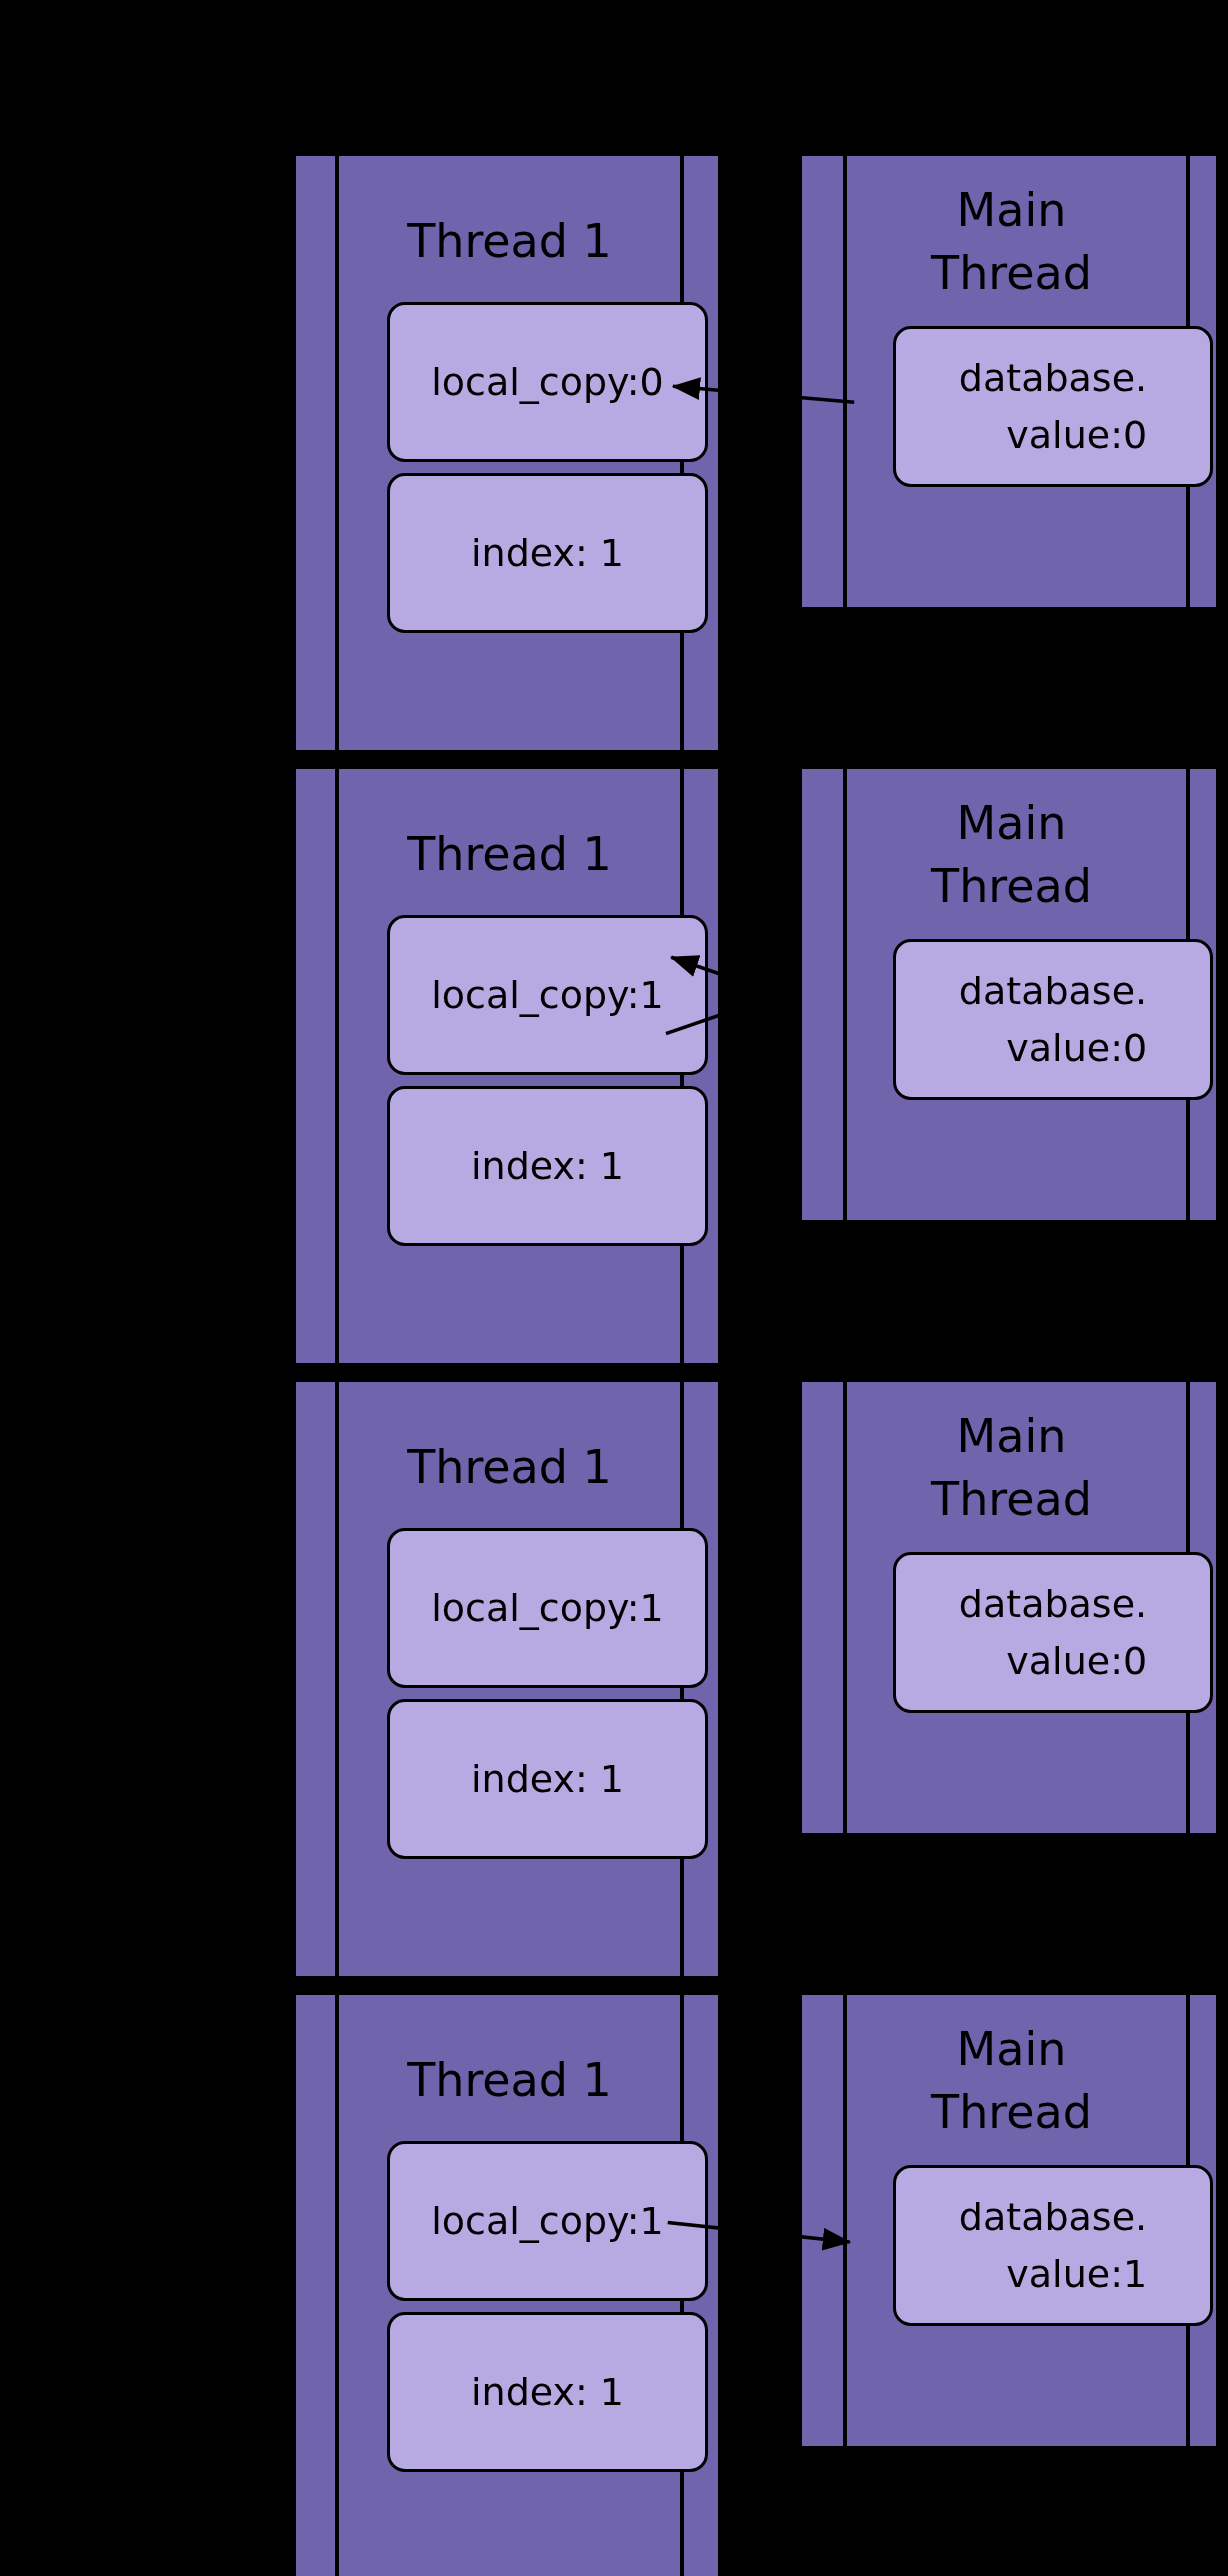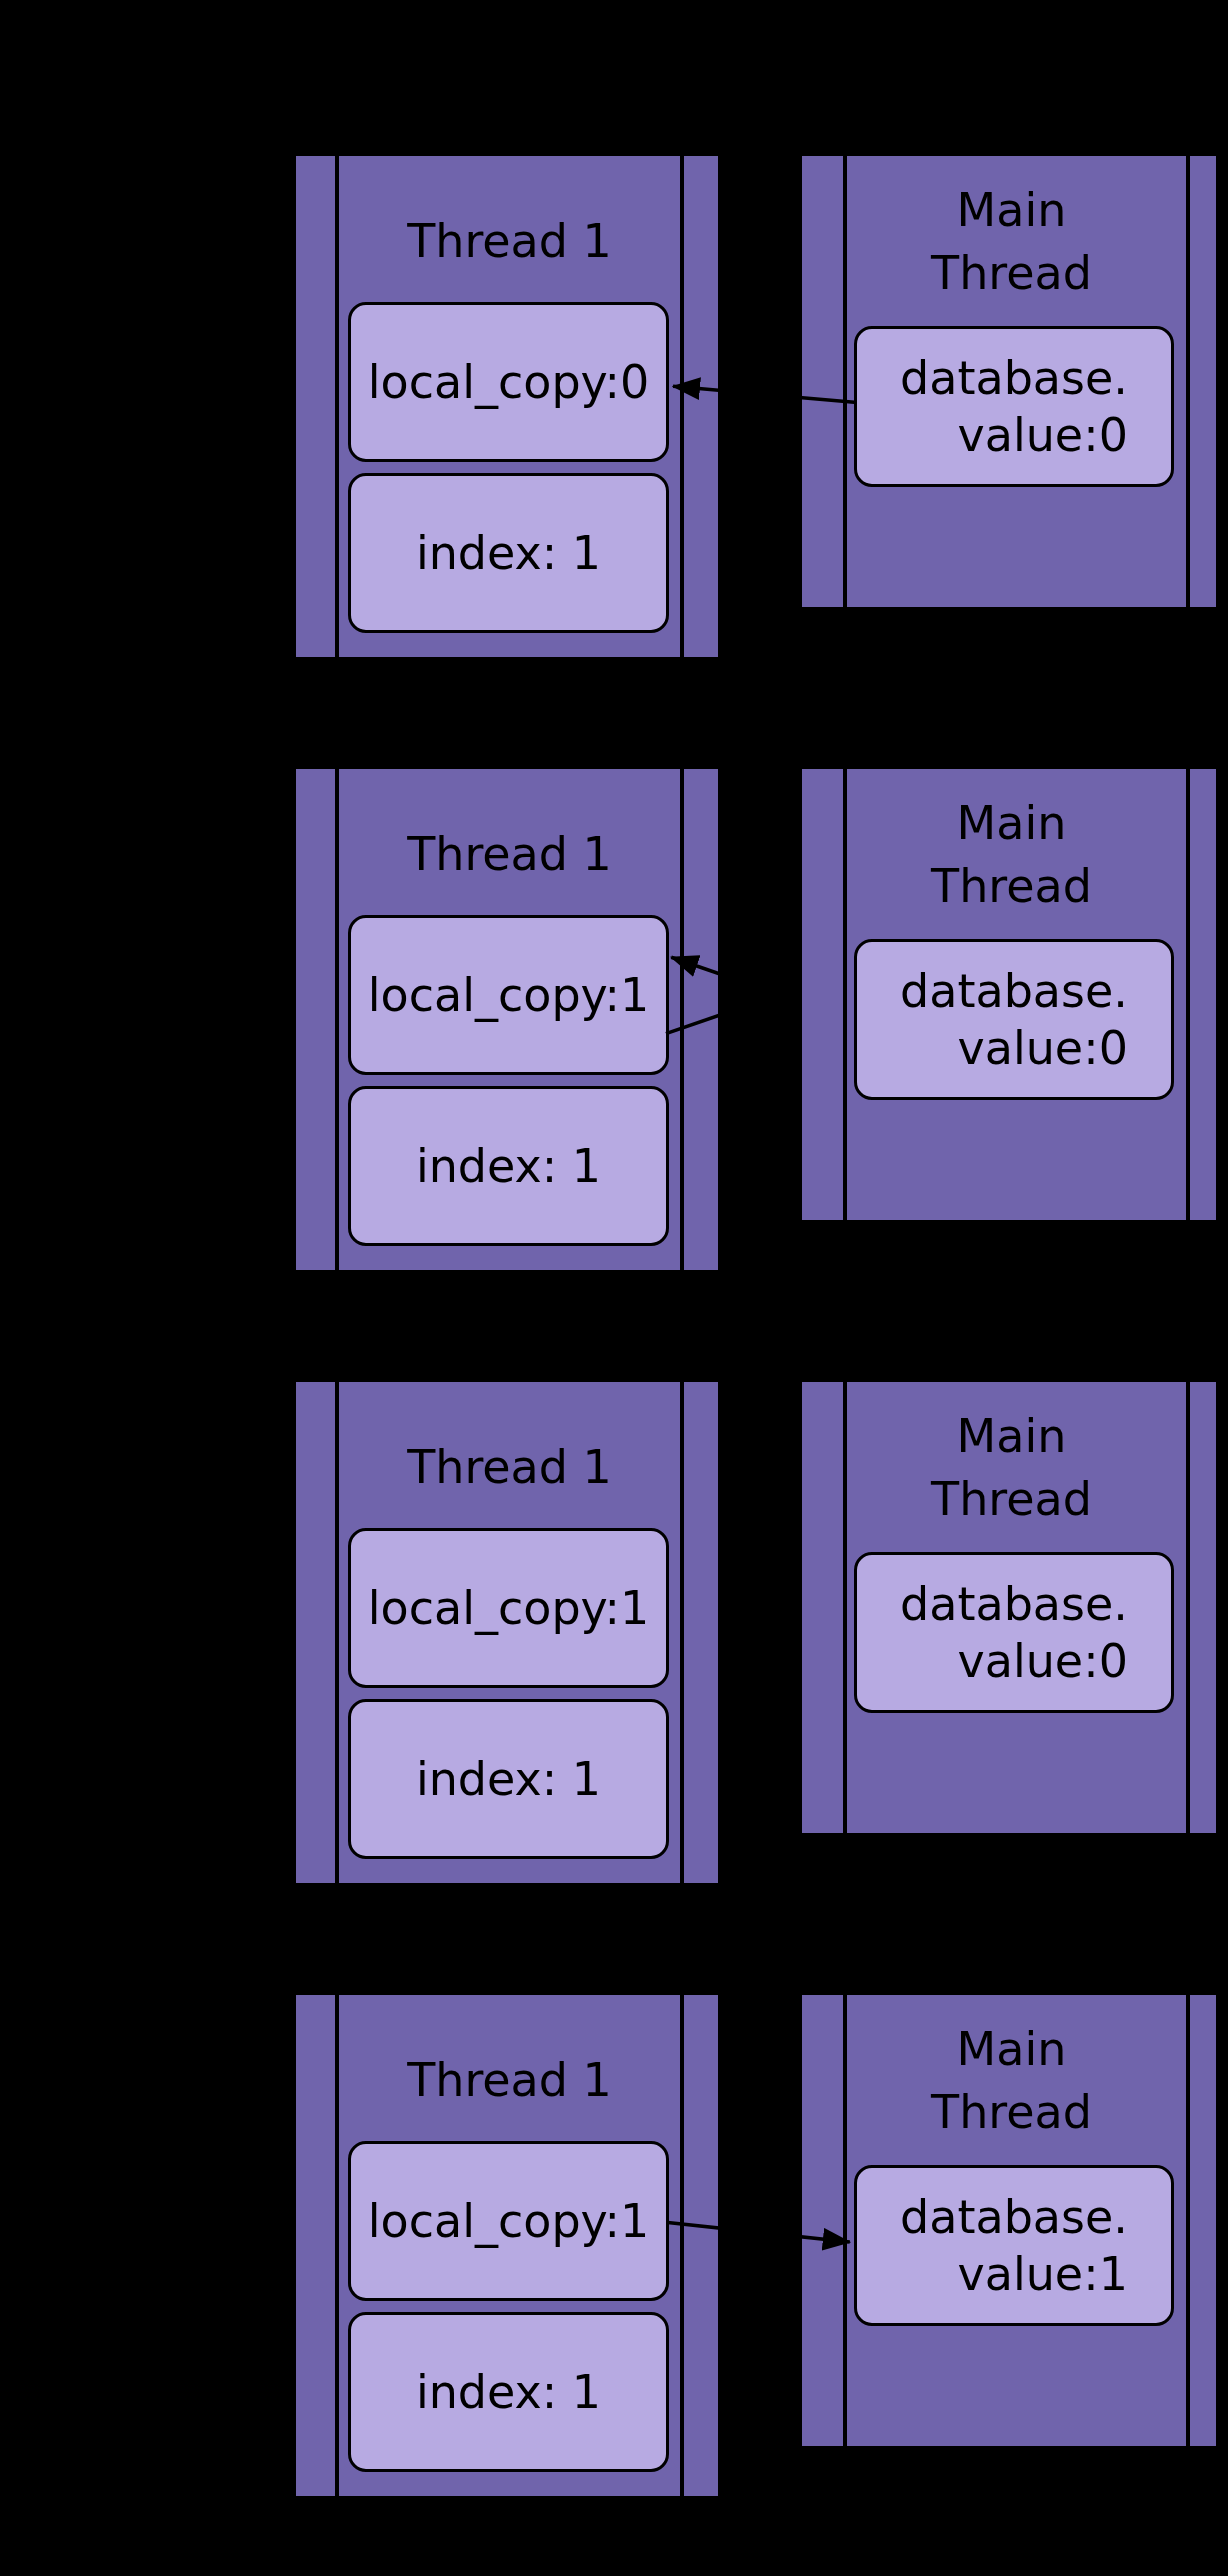--- a/index.html
+++ b/index.html
@@ -23,21 +23,21 @@
     height: 501px;
   }
   .lane {
     position: absolute;
     top: 0;
     background: var(--panel, #7064AC);
   }
   .lane.thread1 {
     left: 296px;
     width: 422px;
-    height: 501px;
+    height: 594px;
   }
   .lane.mainthread {
     left: 802px;
     width: 414px;
     height: 451px;
     text-decoration: underline;
   }
   .lane-divider {
     position: absolute;
     top: 0;
@@ -63,23 +63,24 @@
   .value-box {
     position: absolute;
     box-sizing: border-box;
     background: var(--valuebox, #B7AAE2);
     border: 3.6px solid var(--outline, #000);
     border-radius: 18px;
     display: flex;
     align-items: center;
     justify-content: center;
     text-align: center;
-    font-size: 46px;
+    font-size: 38px;
     line-height: 57px;
     white-space: pre-line;
+    margin-left: 39px;
   }
   .thread1 .value-box {
     left: 52px;
     width: 321px;
     height: 160px;
   }
   .thread1 .box-local-copy { top: 146px; }
   .thread1 .box-index      { top: 317px; text-align: center; }
   .mainthread .box-database {
     left: 52px;

